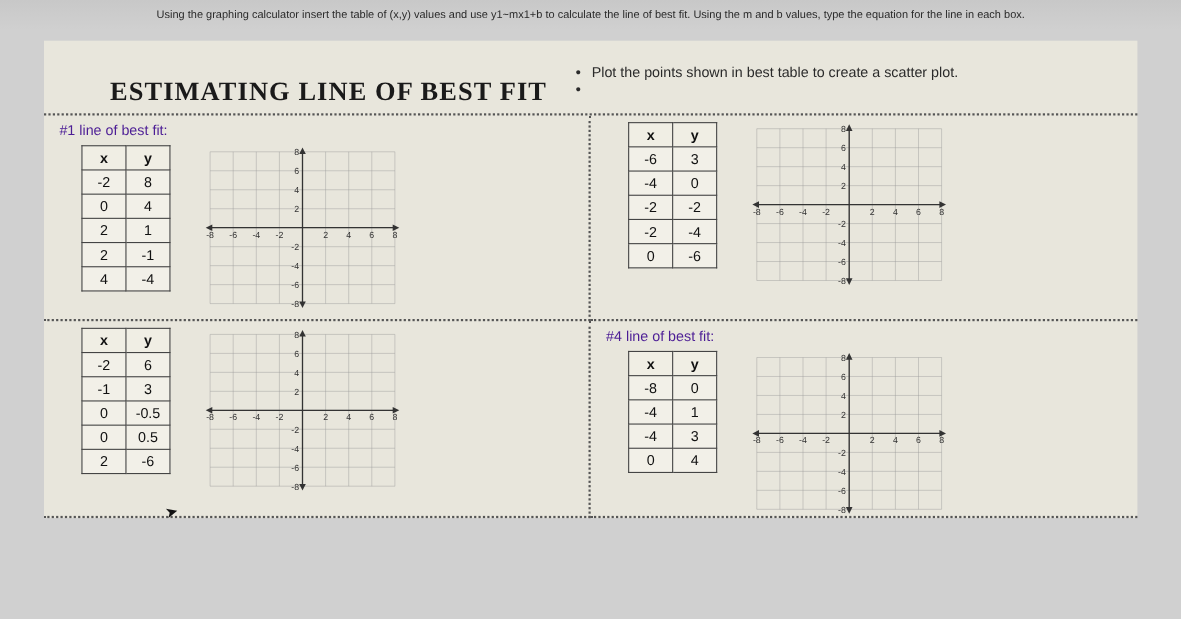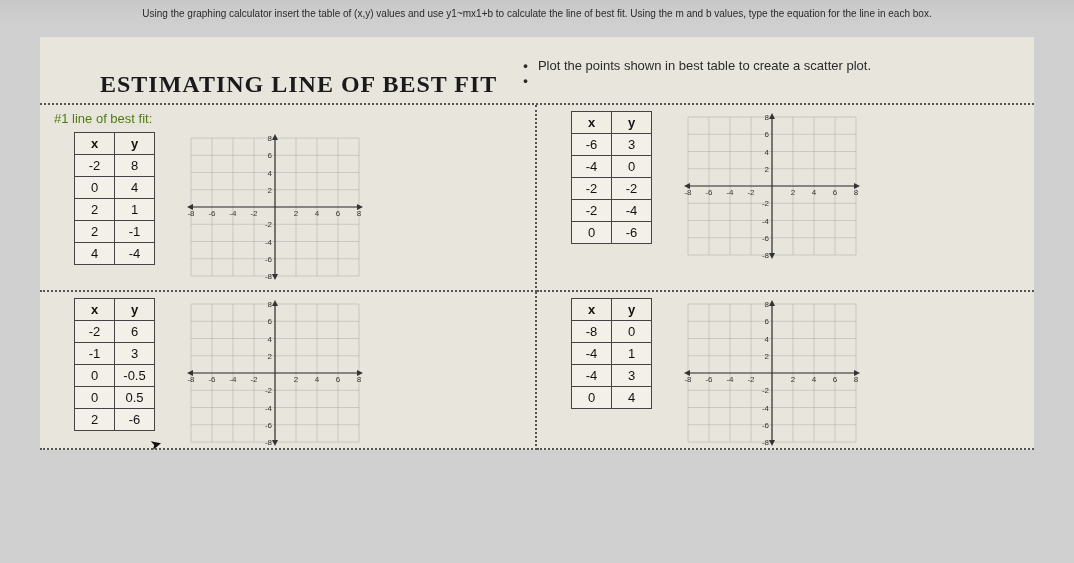--- a/index.html
+++ b/index.html
@@ -52,21 +52,21 @@
     .cell {
       width: 50%;
       border-right: 2px dotted #555;
       border-bottom: 2px dotted #555;
       padding: 6px 14px 8px 14px;
     }
     .cell:nth-child(even) { border-right: none; }
     .cell-title {
       font-family: 'Comic Sans MS', cursive, sans-serif;
       font-size: 13px;
-      color: #4d7c0f;
+      color: #4c1d95;
       margin-bottom: 6px;
     }
     .content-row {
       display: flex;
       gap: 30px;
       align-items: flex-start;
       padding-left: 20px;
     }
     table.dt {
       border-collapse: collapse;
@@ -346,20 +346,21 @@
               <text class="tick-label" x="87" y="43.5" text-anchor="end">4</text>
               <text class="tick-label" x="153" y="84" text-anchor="middle">6</text>
               <text class="tick-label" x="87" y="26.25" text-anchor="end">6</text>
               <text class="tick-label" x="174" y="84" text-anchor="middle">8</text>
               <text class="tick-label" x="87" y="9" text-anchor="end">8</text>
             </svg></div>
       </div>
     </div>
 
     <div class="cell" style="padding-bottom:0;">
+      <div class="cell-title">#4 line of best fit:</div>
       <div class="content-row">
         <table class="dt">
           <tbody>
               <tr>
                 <th>x</th>
                 <th>y</th>
               </tr>
           <tr>
                 <td>-8</td>
                 <td>0</td>

